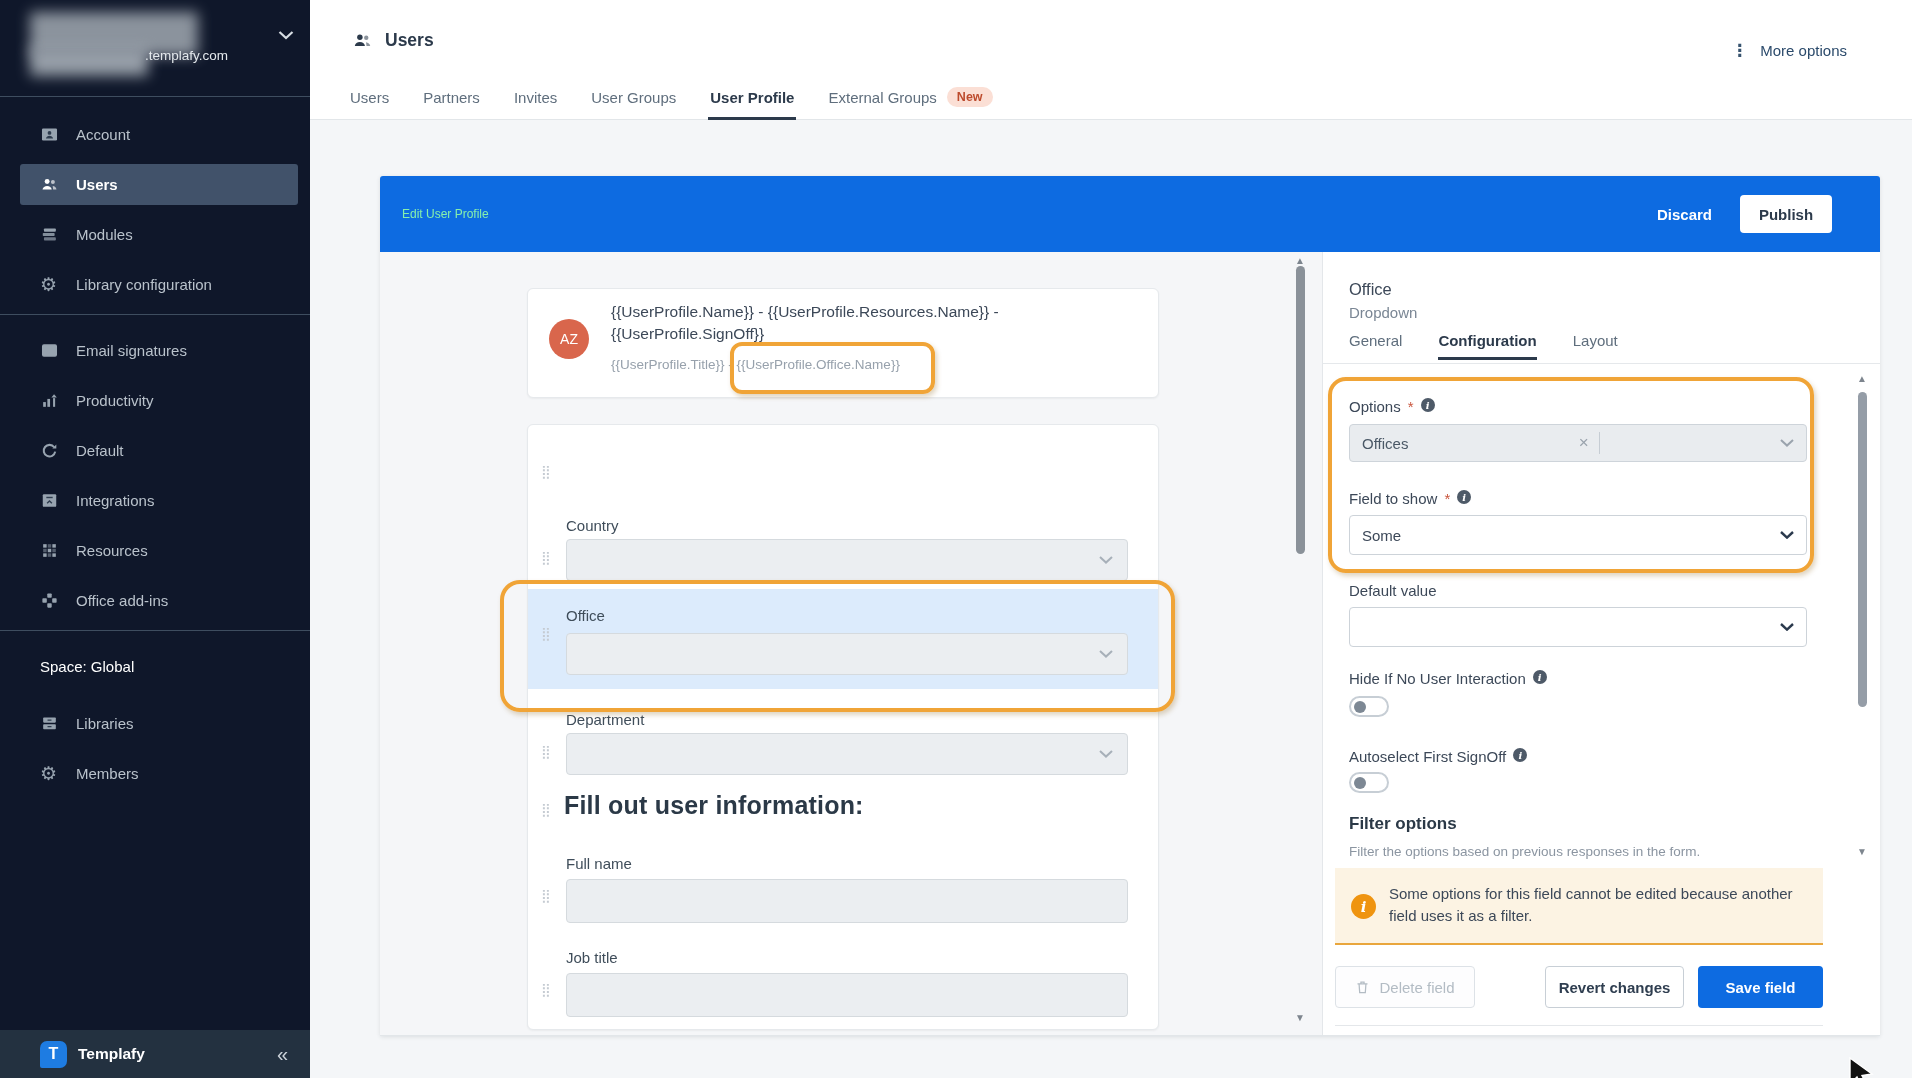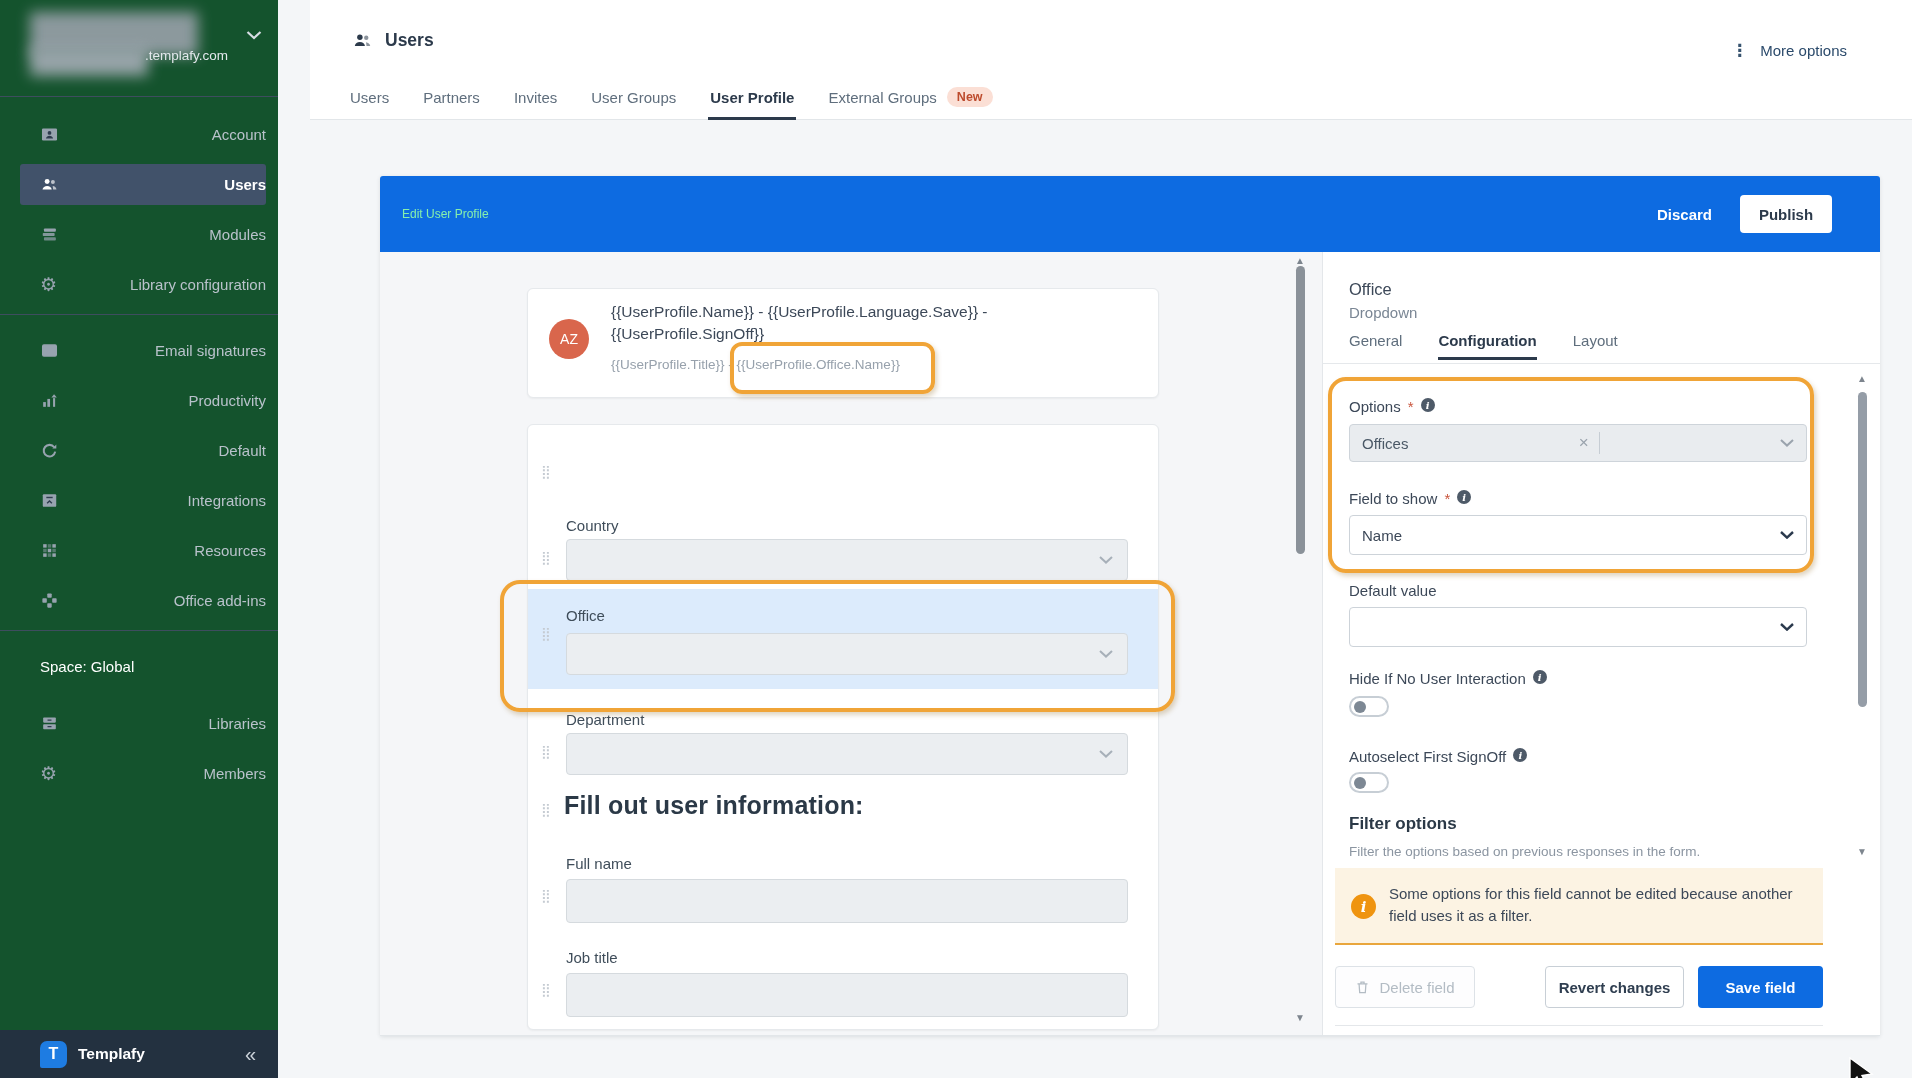--- a/index.html
+++ b/index.html
@@ -1,29 +1,29 @@
 <!DOCTYPE html>
 <html><head>
 <meta charset="utf-8">
 <style>
   html,body{margin:0;padding:0;background:#e9ebee;}
   *{box-sizing:border-box;}
   .screen{position:relative;width:1912px;height:1078px;background:#f4f6f8;overflow:hidden;
           font-family:"Liberation Sans","DejaVu Sans",sans-serif;color:#3f4d5a;}
 
   
-  .sidebar{position:absolute;left:0;top:0;width:278px;height:1078px;background:#14532d;color:#b9c2cb;z-index:5;text-decoration:underline;}
+  .sidebar{position:absolute;left:0;top:0;width:310px;height:1078px;background:#0f172a;color:#b9c2cb;z-index:5;text-decoration:underline;}
   .tenant{position:relative;height:97px;border-bottom:1px solid #3e4d5f;cursor:pointer;}
   .blur1{position:absolute;left:30px;top:12px;width:168px;height:44px;background:#99a1aa;filter:blur(7px);opacity:.9;}
   .blur2{position:absolute;left:30px;top:48px;width:118px;height:28px;background:#a3abb4;filter:blur(7px);opacity:.9;}
   .tenant-domain{position:absolute;left:145px;top:48px;font-size:13.5px;color:#e3e8ec;}
   .tenant-chevron{position:absolute;right:16px;top:26px;color:#d7dde3;}
   .nav{position:absolute;top:114px;left:0;right:0;}
   .nav-item{display:flex;align-items:center;height:41px;margin:0 12px 9px 20px;padding-left:20px;
-            border-radius:3px;font-size:15px;gap:17px;cursor:pointer;color:#b9c2cb;justify-content:space-between;}
+            border-radius:3px;font-size:15px;gap:17px;cursor:pointer;color:#b9c2cb;}
   .nav-item.active{background:#41526a;color:#fff;font-weight:bold;}
   .nav-icon{width:19px;height:19px;display:inline-flex;color:#97a3af;flex:none;}
   .nav-item.active .nav-icon{color:#fff;}
   .nav-icon svg{width:19px;height:19px;fill:currentColor;}
   .glyph-icon{font-size:19px;line-height:19px;font-family:"DejaVu Sans",sans-serif;}
   .nav-divider{border-top:1px solid #3e4d5f;margin:6px 0 15px 0;}
   .space-label{padding:12px 0 2px 40px;margin-top:14px;font-size:15px;color:#ffffff;}
   .nav-gap{height:26px;}
   .sidebar-footer{position:absolute;left:0;right:0;bottom:0;height:48px;background:#233140;
                   display:flex;align-items:center;padding:0 22px 0 40px;gap:11px;}
@@ -333,21 +333,21 @@
       <button class="publish">Publish</button>
     </div>
 
     <div class="modal-body">
 
       <div class="form-area">
 
         <div class="card card1">
           <span class="avatar">AZ</span>
           <div class="preview-text">
-            <div class="preview-line">{{UserProfile.Name}} - {{UserProfile.Language.Save}} -</div>
+            <div class="preview-line">{{UserProfile.Name}} - {{UserProfile.Resources.Name}} -</div>
             <div class="preview-line">{{UserProfile.SignOff}}</div>
             <div class="preview-sub"><span>{{UserProfile.Title}} - </span><span>{{UserProfile.Office.Name}}</span></div>
           </div>
         </div>
 
         <div class="card card2">
           <span class="drag" style="top:40px">⣿</span>
 
           <div class="f-label" style="top:92px">Country</div>
           <span class="drag" style="top:126px">⣿</span>
@@ -415,21 +415,21 @@
               <path d="M1 1l6 5.6L13 1" fill="none" stroke="currentColor" stroke-width="2"></path>
             </svg>
         </div>
 
         <div class="p-label" style="top:238px">
           <span>Field to show</span>
           <span class="req">*</span>
           <span class="info-dot">i</span>
         </div>
         <div class="p-select white" style="top:263px">
-          <span>Name</span>
+          <span>Some</span>
           <svg class="sel-chevron" viewBox="0 0 14 8">
               <path d="M1 1l6 5.6L13 1" fill="none" stroke="currentColor" stroke-width="2.4"></path>
             </svg>
         </div>
 
         <div class="p-label" style="top:330px">
           <span>Default value</span>
         </div>
         <div class="p-select white" style="top:355px">
           <svg class="sel-chevron" viewBox="0 0 14 8">

